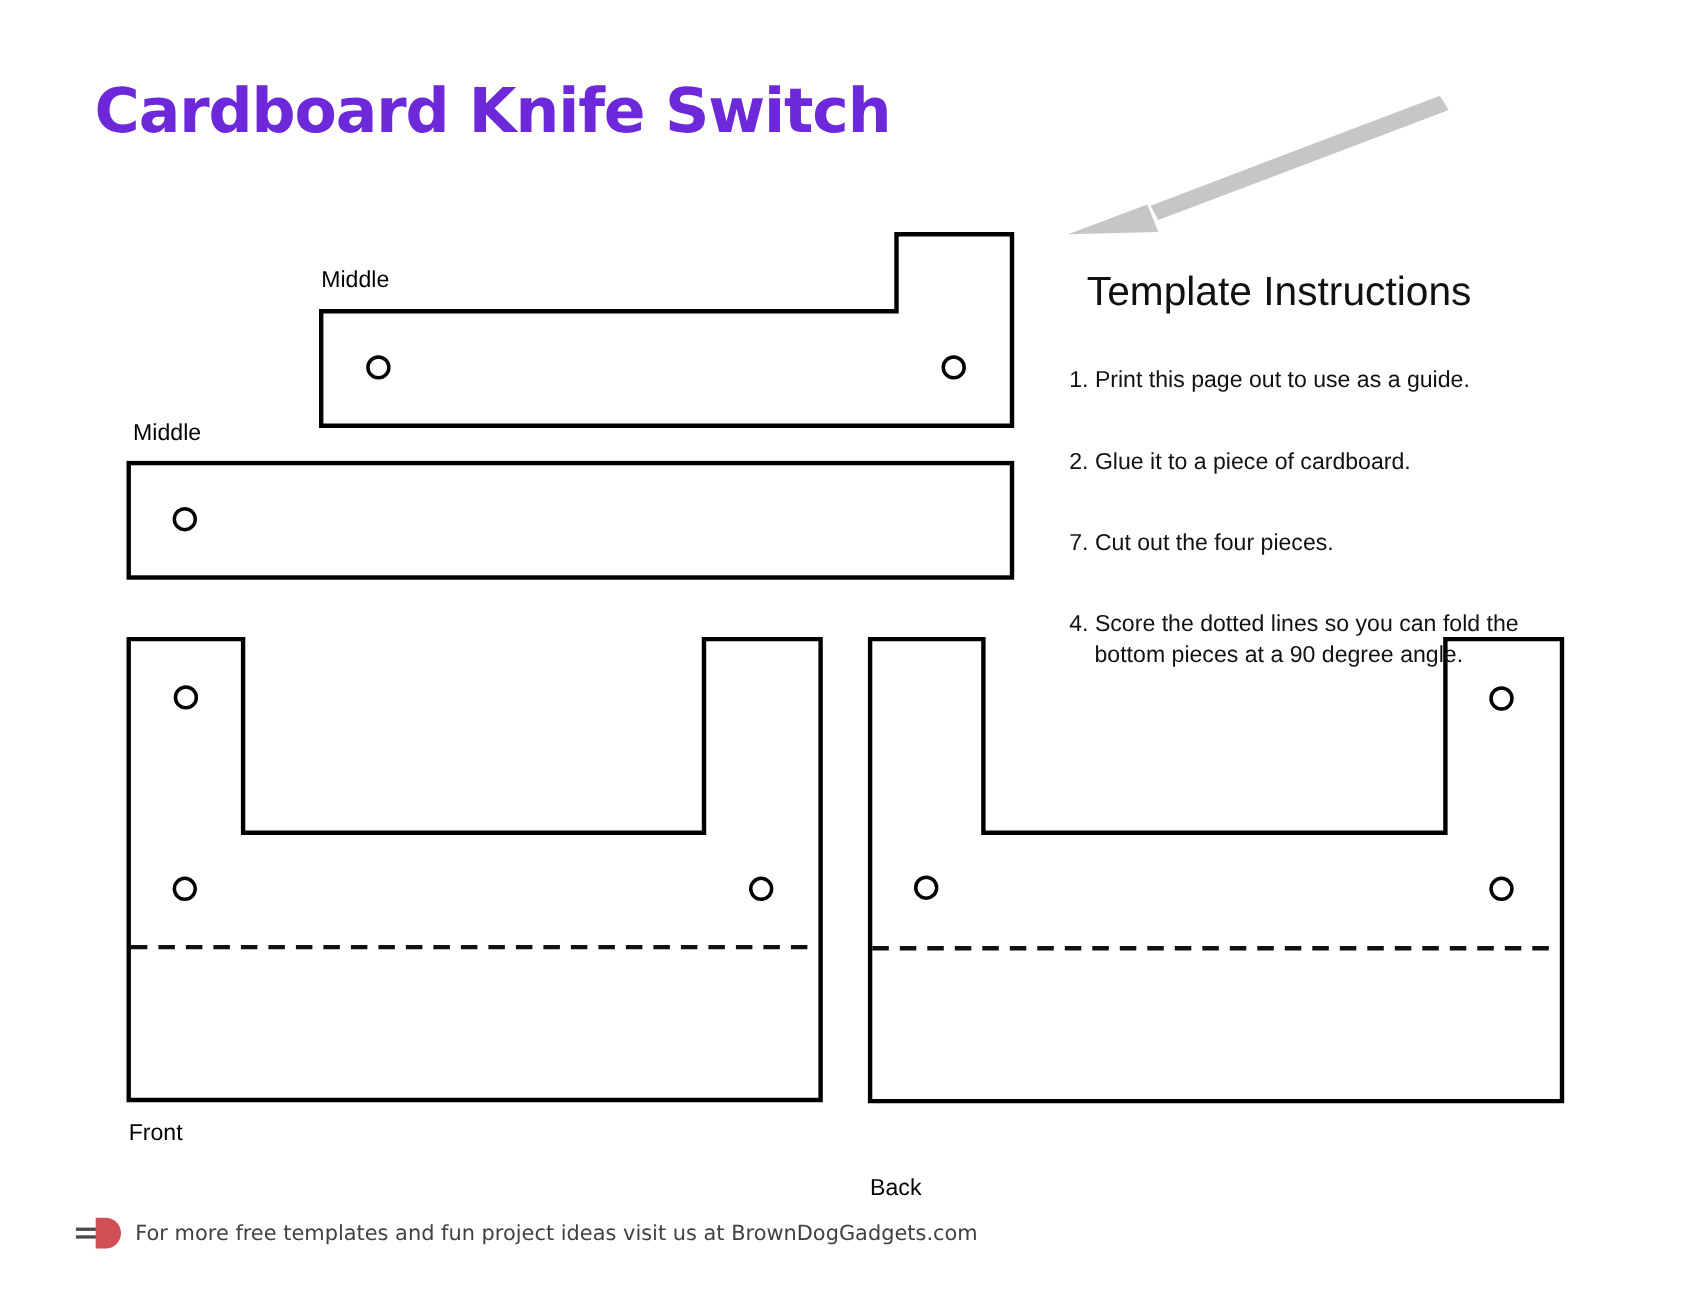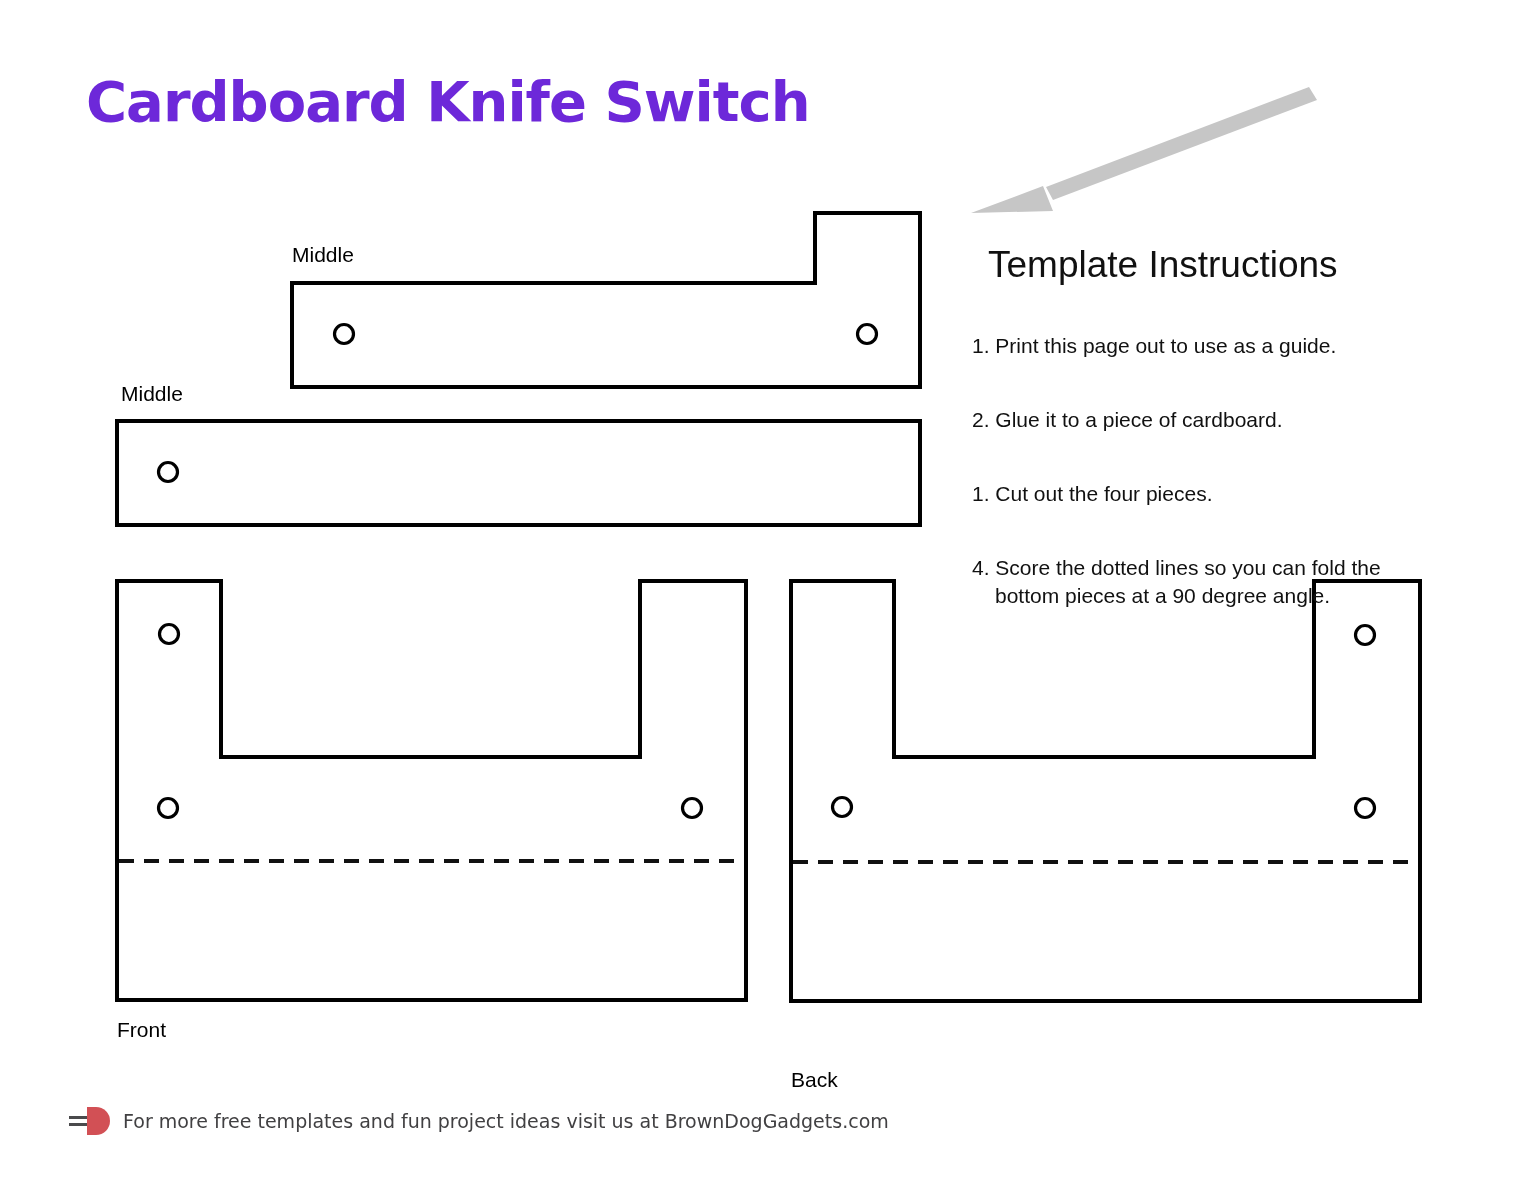--- a/index.html
+++ b/index.html
@@ -150,21 +150,21 @@
 
   <div class="piece-label" style="left:292px; top:243px">Middle</div>
   <div class="piece-label" style="left:121px; top:382px">Middle</div>
   <div class="piece-label" style="left:117px; top:1018px">Front</div>
   <div class="piece-label" style="left:791px; top:1068px">Back</div>
 
   <div class="instructions">
     <h2>Template Instructions</h2>
     <div class="step">1. Print this page out to use as a guide.</div>
     <div class="step">2. Glue it to a piece of cardboard.</div>
-    <div class="step">1. Cut out the four pieces.</div>
+    <div class="step">7. Cut out the four pieces.</div>
     <div class="step">4. Score the dotted lines so you can fold the bottom pieces at a 90 degree angle.</div>
   </div>
 
   <div class="footer">
     <svg class="led-icon" viewBox="0 0 48 32" xmlns="http://www.w3.org/2000/svg">
       <rect x="1" y="11" width="25" height="3" fill="#4a4a4c"></rect>
       <rect x="1" y="18" width="25" height="3" fill="#4a4a4c"></rect>
       <path d="M19,2 L28,2 A13.5,13.5 0 0 1 28,30 L19,30 Z" fill="#d25055"></path>
     </svg>
     <span class="footer-text">For more free templates and fun project ideas visit us at BrownDogGadgets.com</span>

